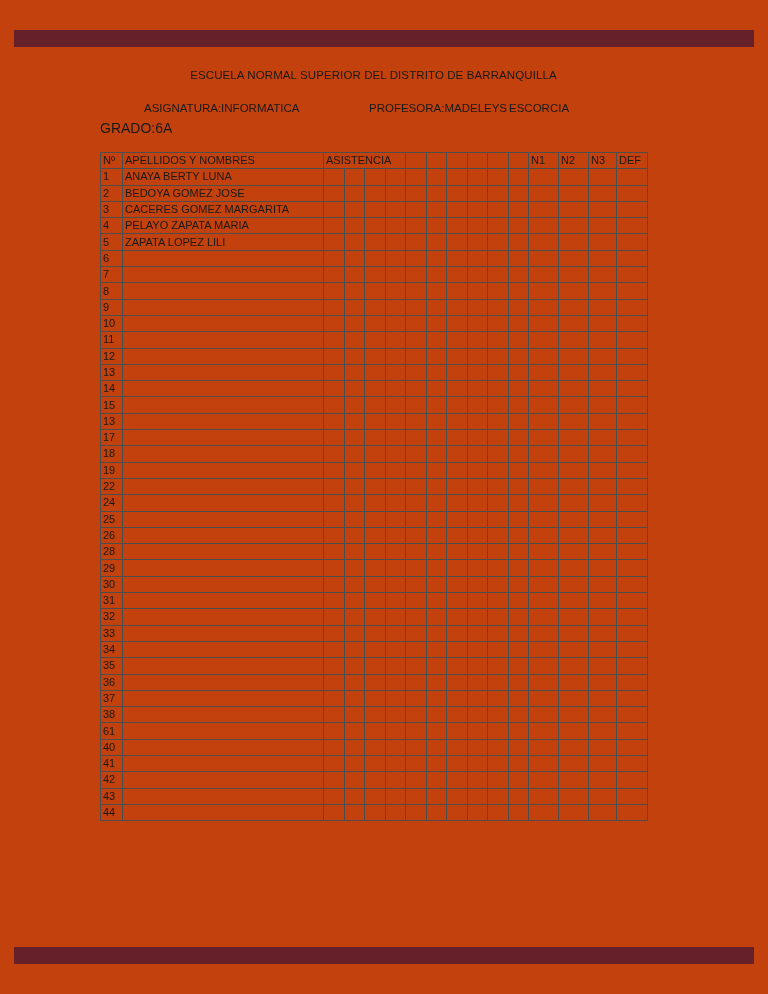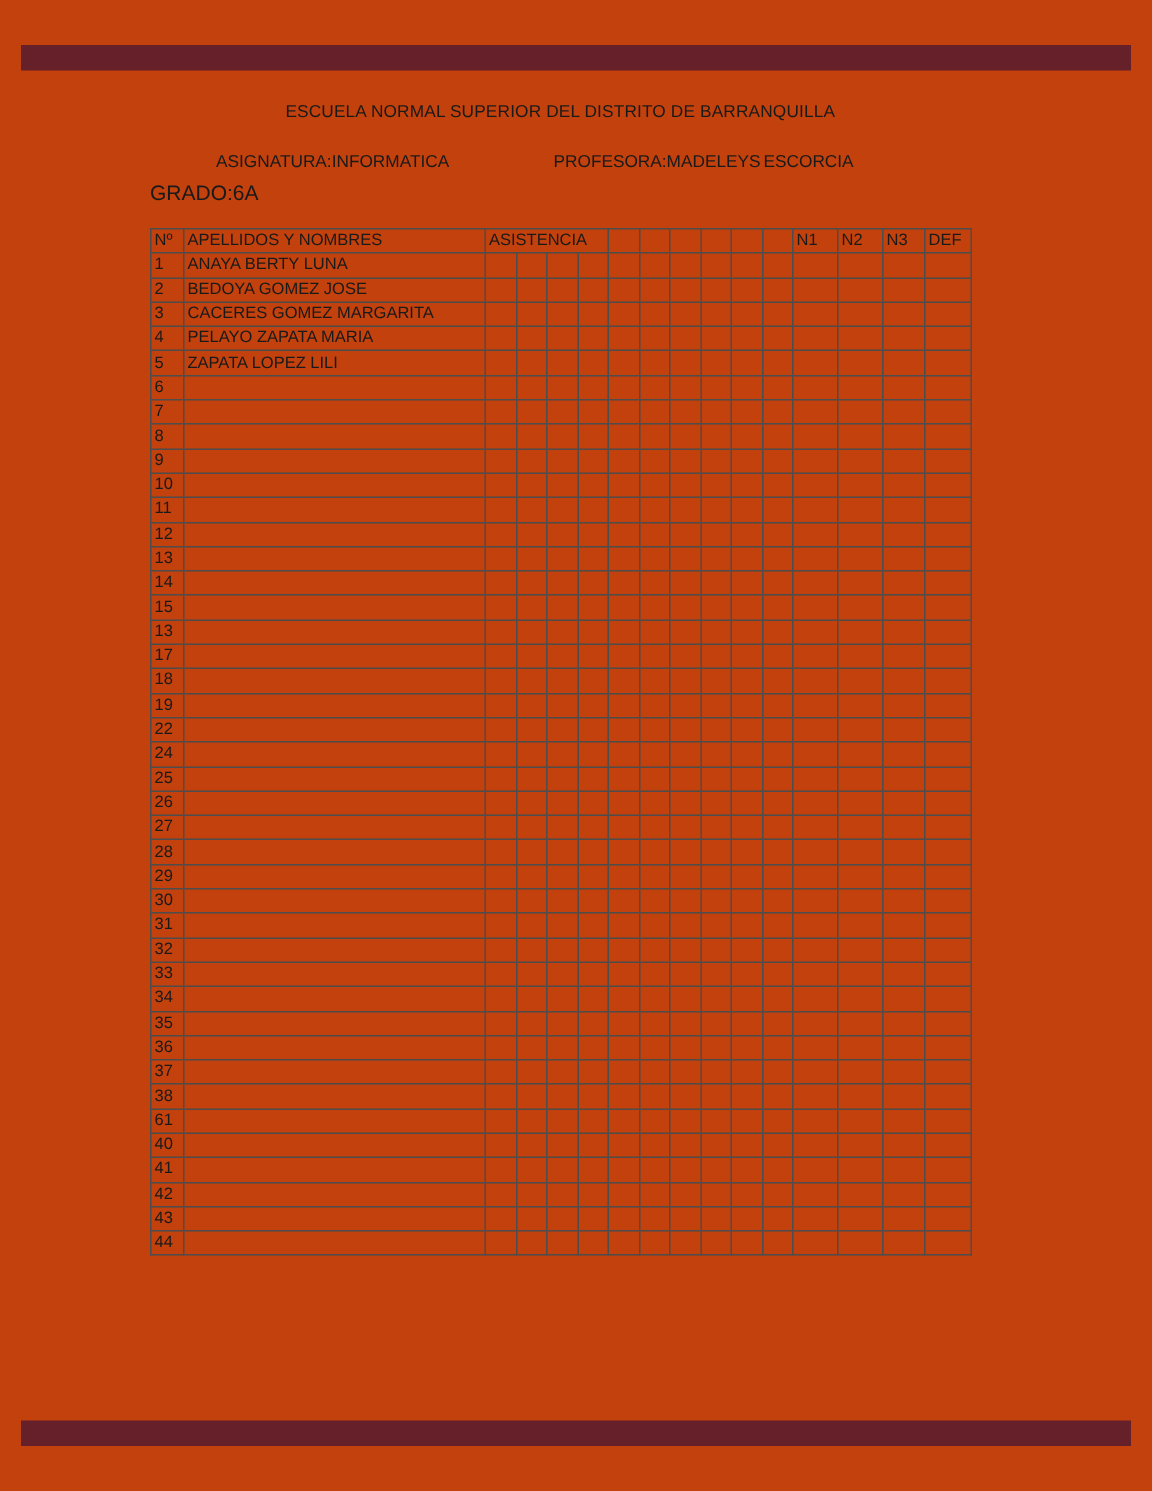--- a/index.html
+++ b/index.html
@@ -527,38 +527,20 @@
           <td></td>
           <td></td>
           <td></td>
           <td></td>
           <td></td>
           <td></td>
           <td></td>
           <td></td>
         </tr>
         <tr>
-          <td class="num-cell">27</td>
-          <td></td>
-          <td></td>
-          <td></td>
-          <td></td>
-          <td></td>
-          <td></td>
-          <td></td>
-          <td></td>
-          <td></td>
-          <td></td>
-          <td></td>
-          <td></td>
-          <td></td>
-          <td></td>
-          <td></td>
-        </tr>
-        <tr>
           <td class="num-cell">28</td>
           <td></td>
           <td></td>
           <td></td>
           <td></td>
           <td></td>
           <td></td>
           <td></td>
           <td></td>
           <td></td>

